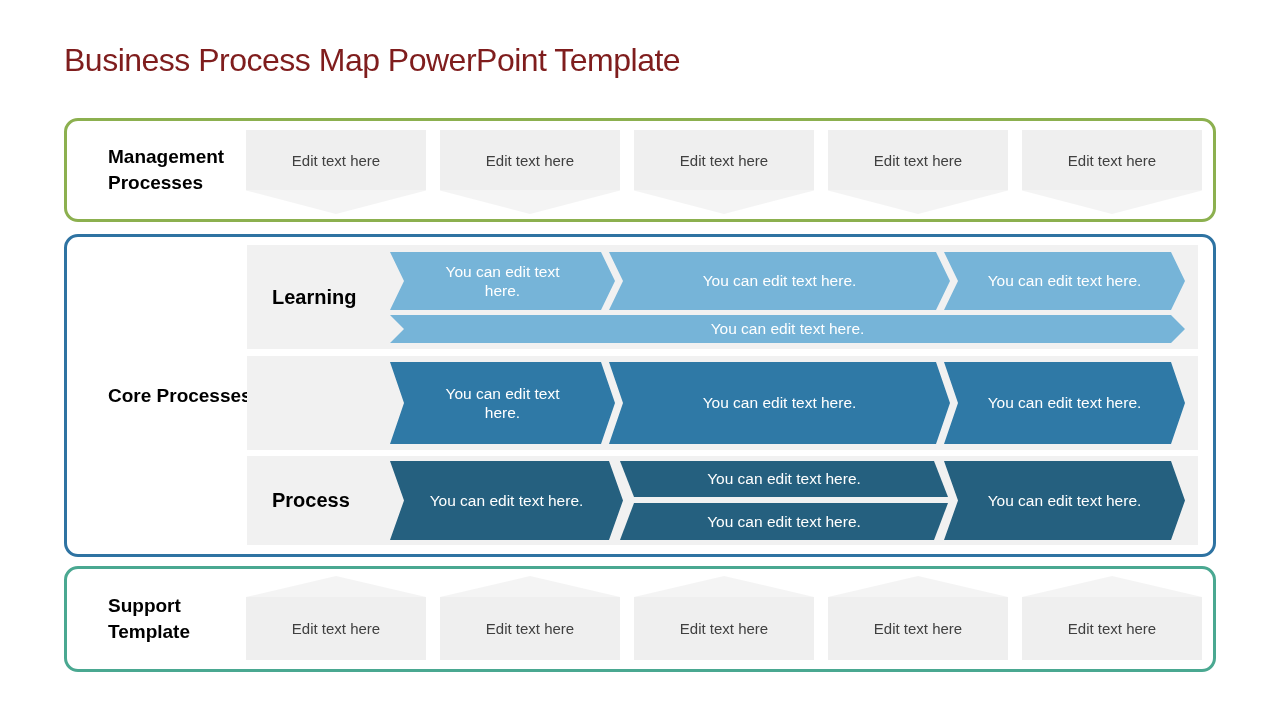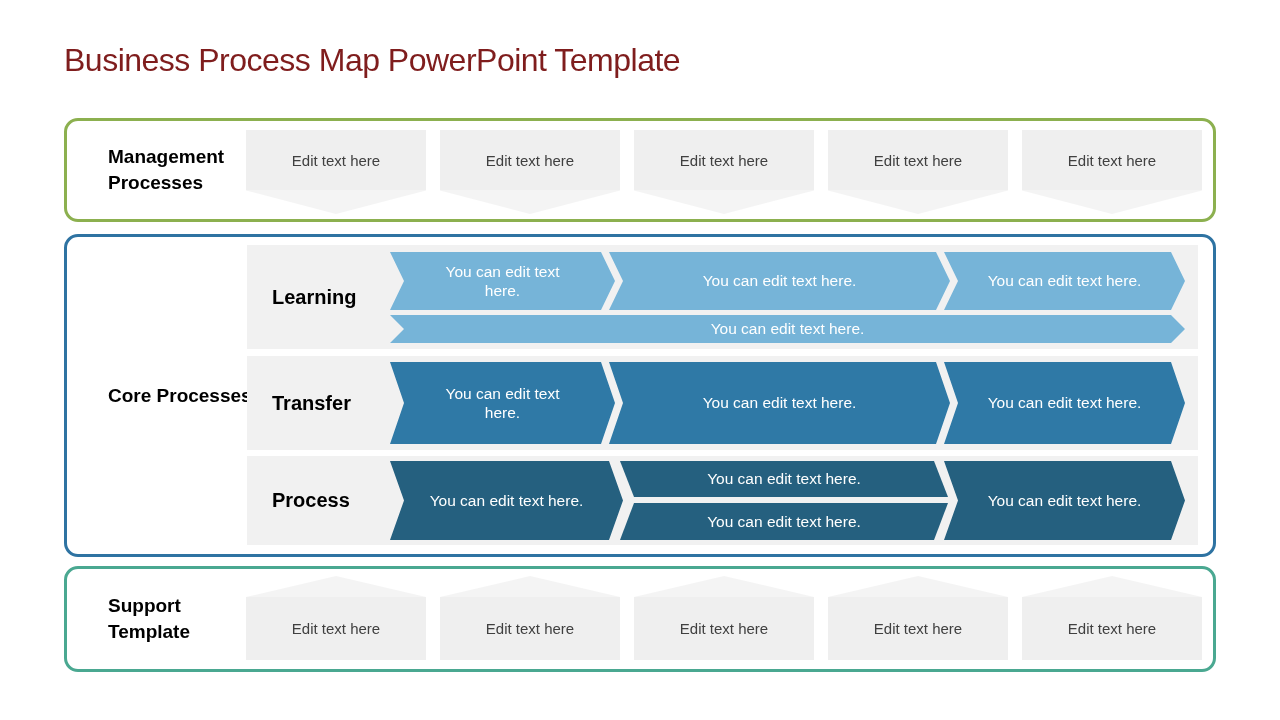--- a/index.html
+++ b/index.html
@@ -97,21 +97,20 @@
       <span>You can edit text here.</span>
     </div>
   <div class="arrow chev c-light" style="left:944px;top:252px;width:241px;height:58px">
       <span>You can edit text here.</span>
     </div>
   <div class="arrow chev c-light thin" style="left:390px;top:315px;width:795px;height:28px">
       <span>You can edit text here.</span>
     </div>
 
   <div class="band r2"></div>
-  <div class="row-label" style="top:356px;height:94px">Transfer</div>
   <div class="arrow chev c-mid" style="left:390px;top:362px;width:225px;height:82px">
       <span>You can edit text here.</span>
     </div>
   <div class="arrow chev c-mid" style="left:609px;top:362px;width:341px;height:82px">
       <span>You can edit text here.</span>
     </div>
   <div class="arrow chev c-mid" style="left:944px;top:362px;width:241px;height:82px">
       <span>You can edit text here.</span>
     </div>
 

